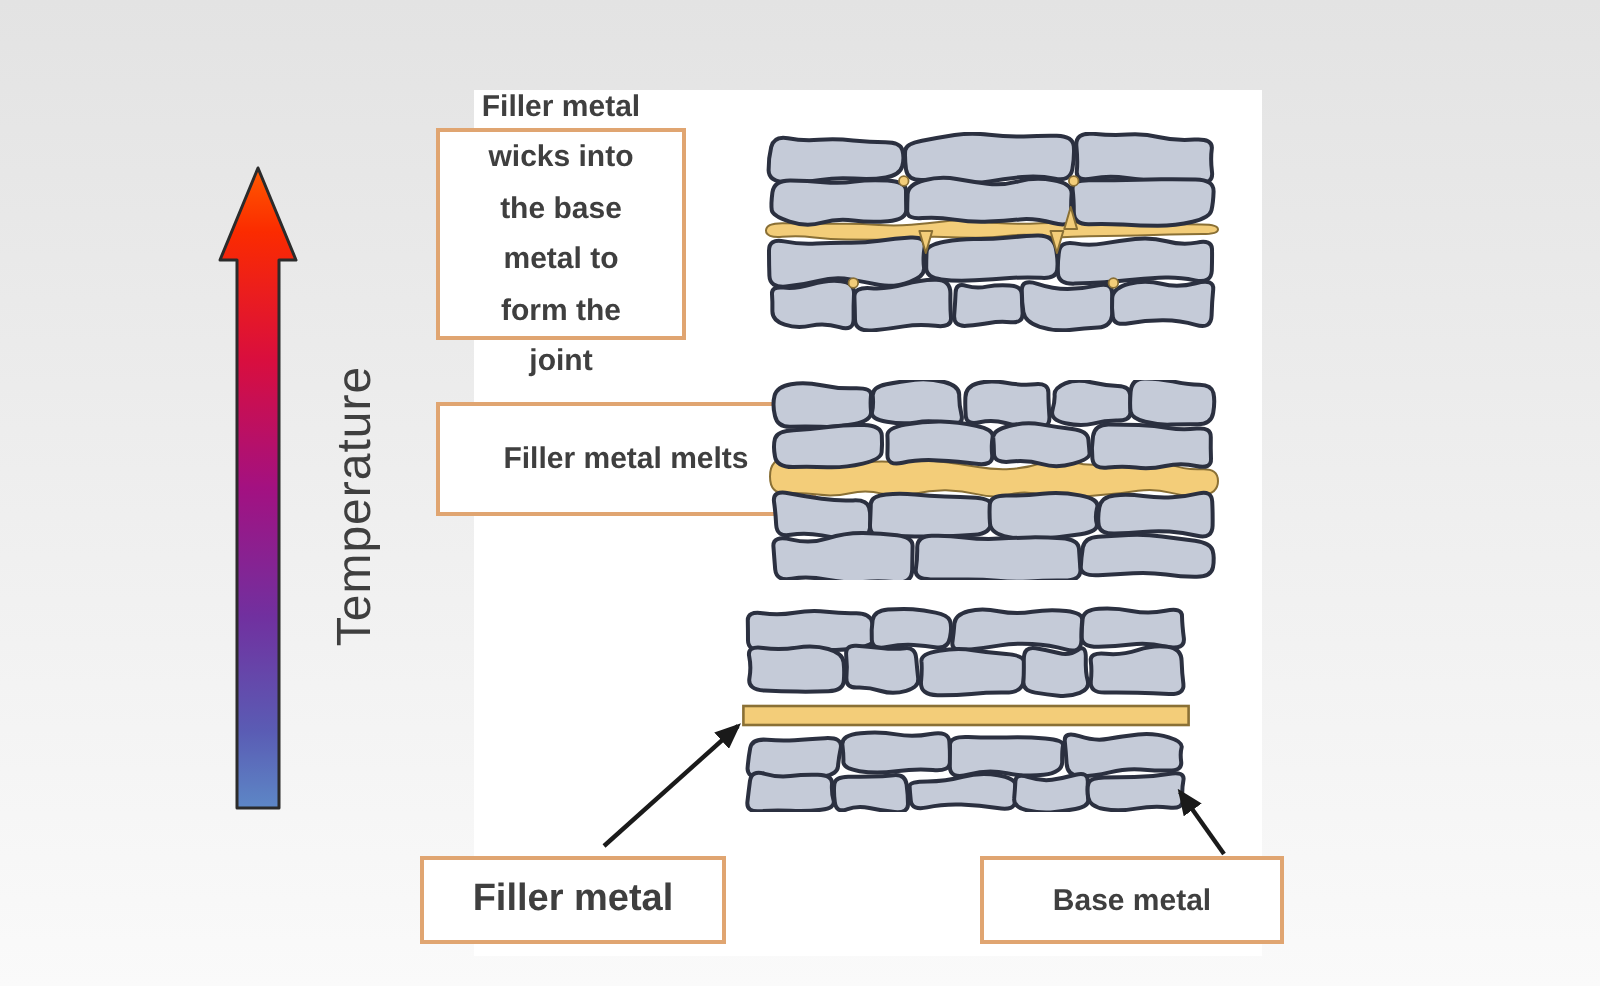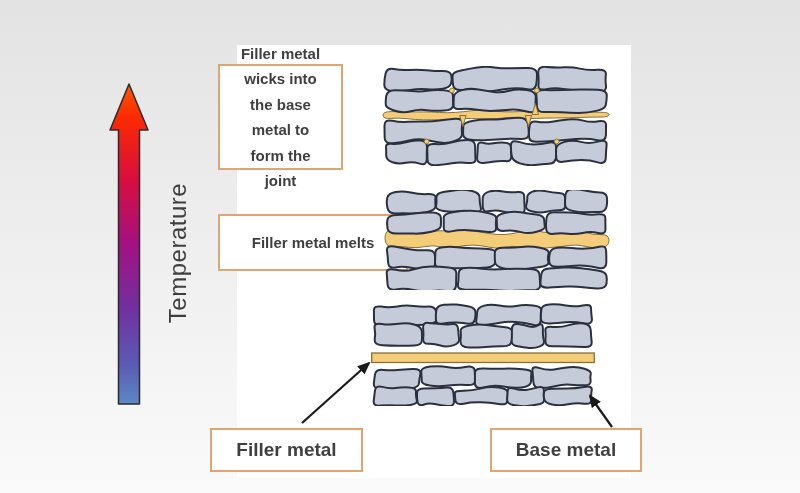--- a/index.html
+++ b/index.html
@@ -7,23 +7,23 @@
   #canvas{position:relative;width:800px;height:493px;overflow:hidden;
     background:linear-gradient(to bottom, var(--bg-top), var(--bg-bottom));}
   #panel{position:absolute;left:237px;top:45px;width:394px;height:433px;background:var(--panel);}
   #temp-arrow{position:absolute;left:98px;top:78px;}
   #temp-label{position:absolute;left:68px;top:239px;width:220px;text-align:center;
     transform:rotate(-90deg);font-size:24px;color:var(--text);letter-spacing:0.5px;}
   .stagebox,.callout{position:absolute;background:#ffffff;border:2px solid var(--box-border);
     box-sizing:border-box;display:flex;align-items:center;justify-content:center;
     text-align:center;color:var(--text);font-weight:bold;}
   #box-wicks{left:218px;top:64px;width:125px;height:106px;font-size:15px;line-height:1.7;padding:0 20px;}
-  #box-melts{left:218px;top:214px;width:190px;height:57px;font-size:15px;line-height:1.7;padding:0 22px;}
+  #box-melts{left:218px;top:201px;width:190px;height:57px;font-size:15px;line-height:1.7;padding:0 22px;}
   #callout-filler{left:210px;top:428px;width:153px;height:44px;font-size:19px;}
-  #callout-base{left:490px;top:428px;width:152px;height:44px;font-size:19px;}
+  #callout-base{left:490px;top:428px;width:152px;height:44px;font-size:15px;}
   .grains{position:absolute;}
   #g0{left:382px;top:66px;}
   #g1{left:384px;top:190px;}
   #g2{left:371px;top:303px;}
   #pointers{position:absolute;left:0;top:0;pointer-events:none;}
 </style>
 </head>
 <body>
 
 <div id="canvas">

